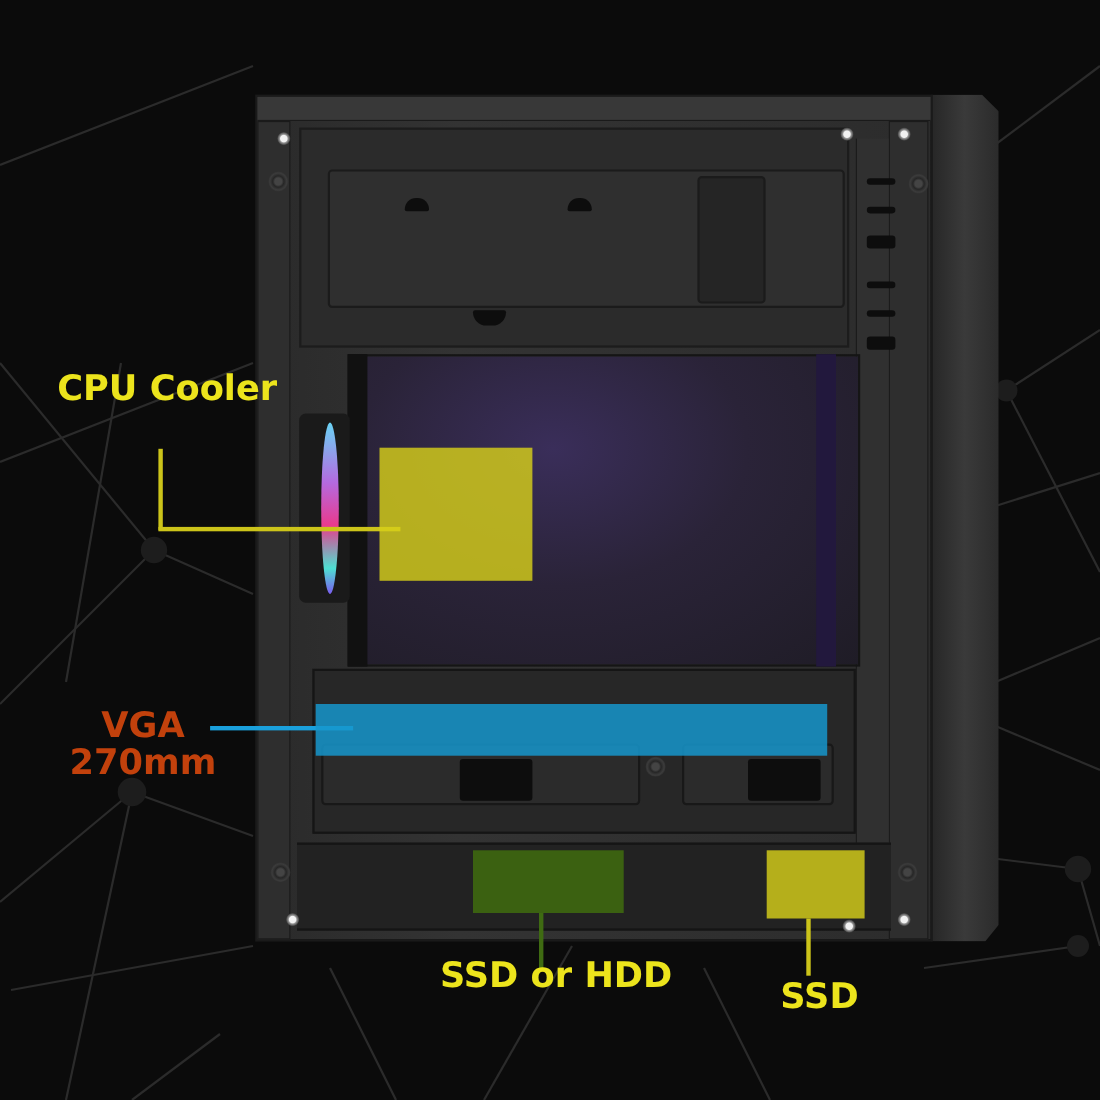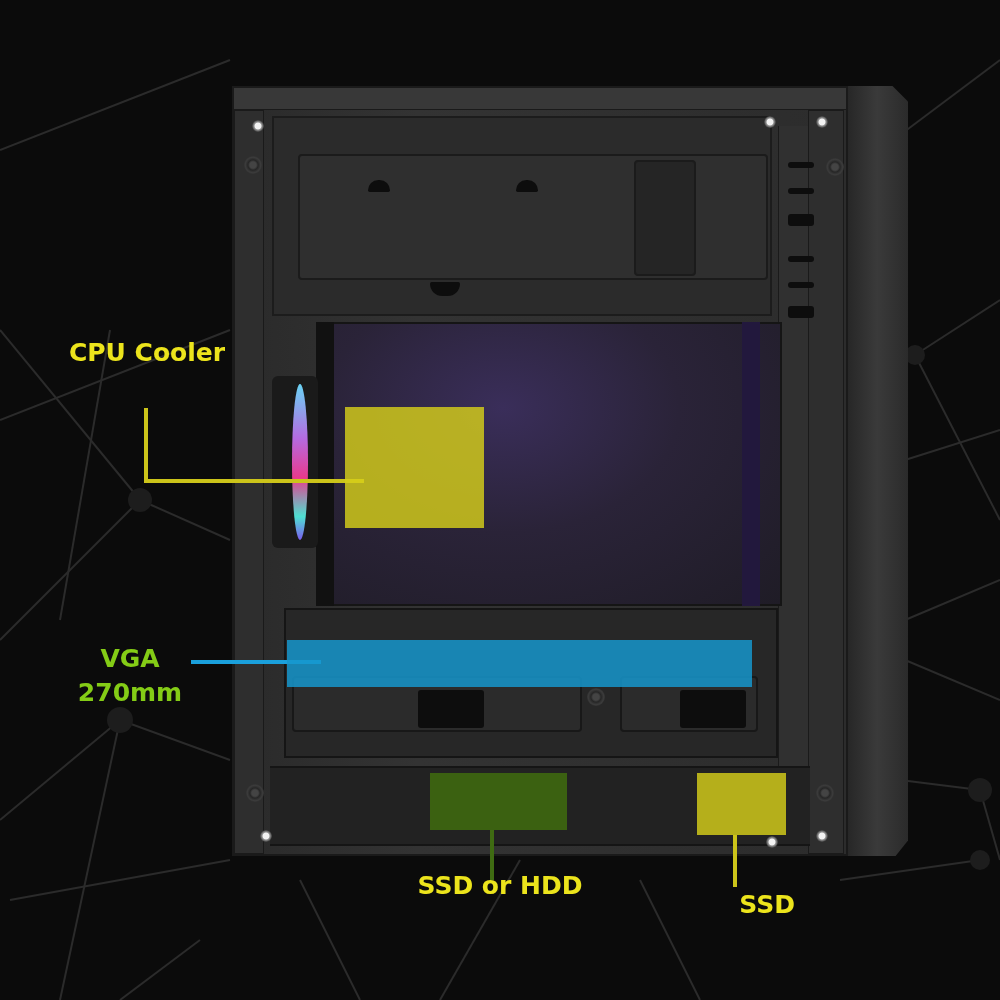--- a/index.html
+++ b/index.html
@@ -17,24 +17,24 @@
       position:absolute; width:12px; height:12px; border-radius:50%;
       background:radial-gradient(circle,#f2f2f2 0 35%,#9a9a9a 45%,#3a3a3a 70%,#1e1e1e 100%);
     }
     .screw-dark {
       position:absolute; width:18px; height:18px; border-radius:50%;
       background:radial-gradient(circle,#444 0 25%,#262626 40%,#3b3b3b 60%,#1b1b1b 100%);
     }
     .slot { position:absolute; background:#0d0d0d; border-radius:3px; }
     .label {
       position:absolute; font-weight:bold; text-align:center; line-height:34px;
-      font-size:25px; white-space:nowrap;
+      font-size:32px; white-space:nowrap;
     }
     .label.yellow { color:#ece41c; }
-    .label.blue { color:#84cc16; }
+    .label.blue { color:#c2410c; }
     .zone { position:absolute; }
     .leader { position:absolute; }
   </style>
 </head>
 <body>
 
 <svg class="bg-net" width="1000" height="1000" viewBox="0 0 1000 1000">
   <g stroke="#2b2b2b" stroke-width="2" fill="none">
     <line x1="0" y1="150" x2="230" y2="60"></line>
     <line x1="0" y1="330" x2="140" y2="500"></line>
@@ -138,13 +138,13 @@
 </div>
 <div class="leader" style="left:191px;top:660px;width:130px;height:4px;background:#1aa0dc;"></div>
 <div class="zone" style="left:287px;top:640px;width:465px;height:47px;background:rgba(22,150,205,0.85);"></div>
 
 <div class="zone" style="left:430px;top:773px;width:137px;height:57px;background:rgba(62,104,16,0.9);"></div>
 <div class="leader" style="left:490px;top:830px;width:4px;height:50px;background:#3f6b12;"></div>
 <div class="label yellow" style="left:400px;top:869px;width:200px;">SSD or HDD</div>
 
 <div class="zone" style="left:697px;top:773px;width:89px;height:62px;background:rgba(214,206,26,0.82);"></div>
 <div class="leader" style="left:733px;top:835px;width:4px;height:52px;background:#ccc41a;"></div>
-<div class="label yellow" style="left:695px;top:888px;width:100px;text-align:right;">SSD</div>
+<div class="label yellow" style="left:695px;top:888px;width:100px;">SSD</div>
 
 </body></html>

